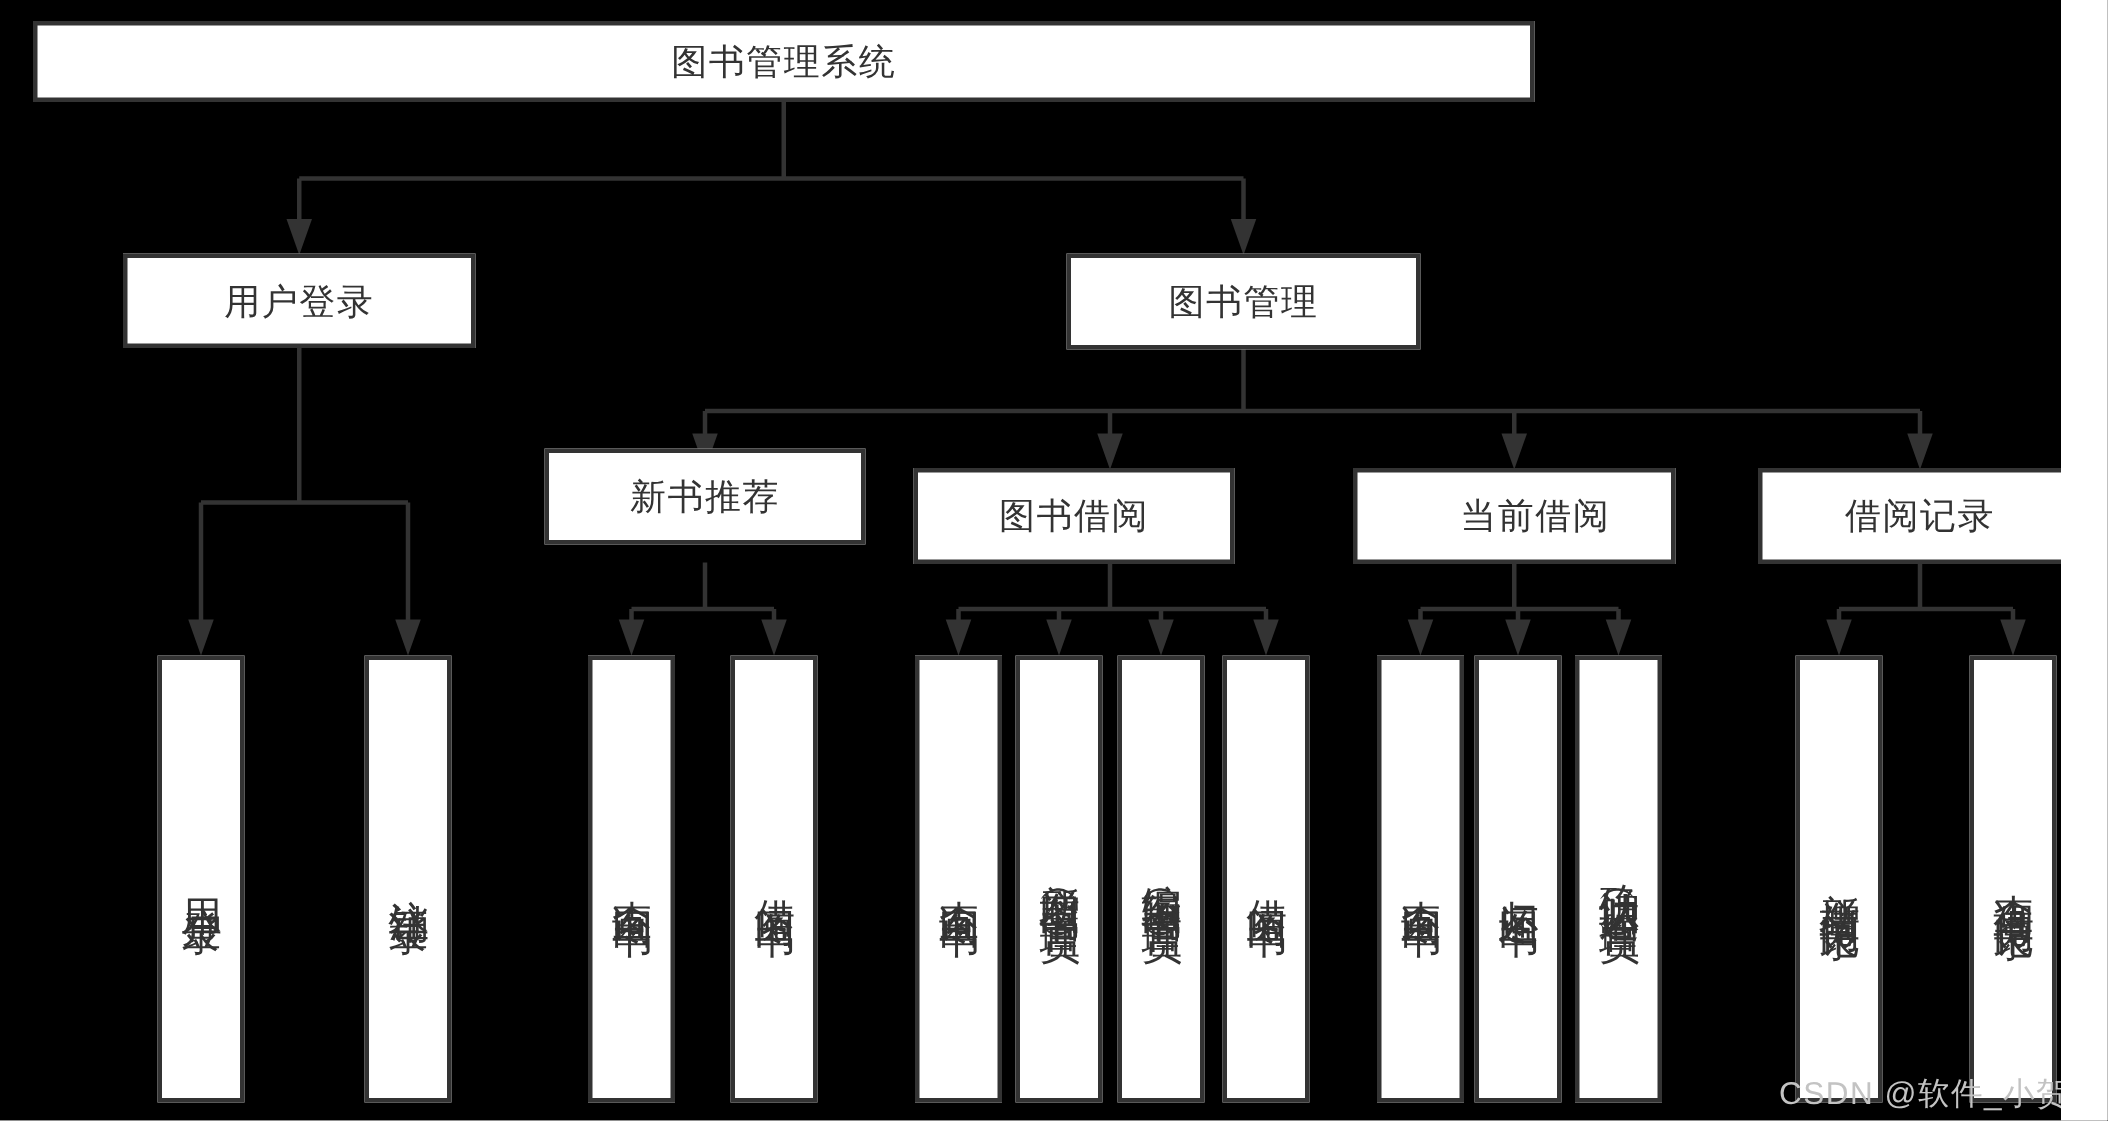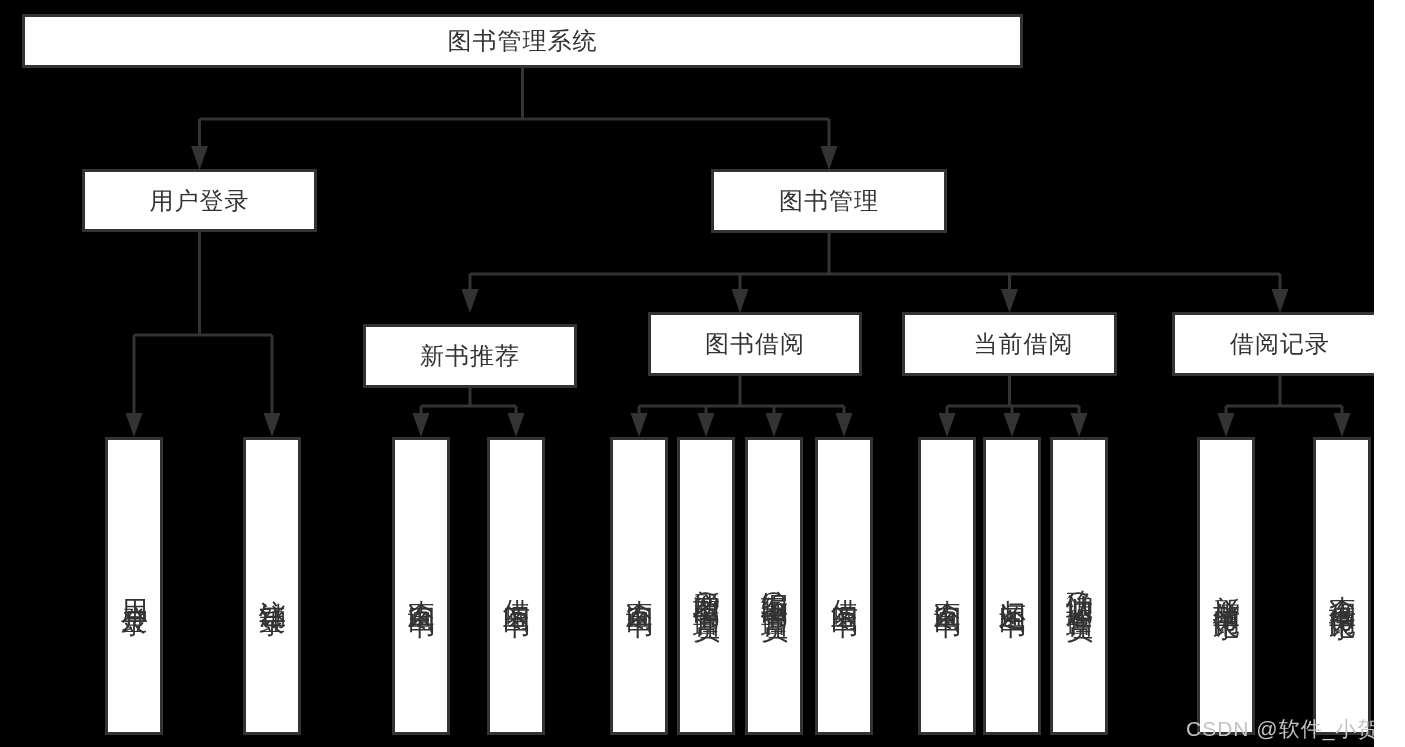--- a/index.html
+++ b/index.html
@@ -11,22 +11,22 @@
   .connector-layer path{stroke:#333333;stroke-width:3;fill:none;}
   .connector-layer polygon{fill:#333333;stroke:none;}
   .hnode{
     position:absolute;box-sizing:border-box;border:3px solid #333333;background:#ffffff;
     display:flex;align-items:center;justify-content:center;
     font-size:24px;letter-spacing:1px;white-space:nowrap;
   }
   .root{left:22px;top:14px;width:1001px;height:54px;}
   .n-user-login{left:82px;top:169px;width:235px;height:63px;}
   .n-book-mgmt{left:711px;top:169px;width:236px;height:64px;text-align:center;}
-  .n-new-rec{left:363px;top:324px;width:214px;height:64px;}
-  .n-borrow{left:648px;top:312px;width:214px;height:64px;}
+  .n-new-rec{left:363px;top:299px;width:214px;height:64px;}
+  .n-borrow{left:609px;top:312px;width:214px;height:64px;}
   .n-current{left:902px;top:312px;width:215px;height:64px;padding-left:28px;}
   .n-record{left:1172px;top:312px;width:216px;height:64px;text-align:right;}
   .vnode{
     position:absolute;top:437px;width:58px;height:298px;box-sizing:border-box;
     border:3px solid #333333;background:#ffffff;
   }
   .vtext{
     position:absolute;left:50%;top:50%;transform:translate(-50%,-50%);
     writing-mode:vertical-rl;text-orientation:mixed;
     font-size:27px;letter-spacing:4px;line-height:1;white-space:nowrap;

